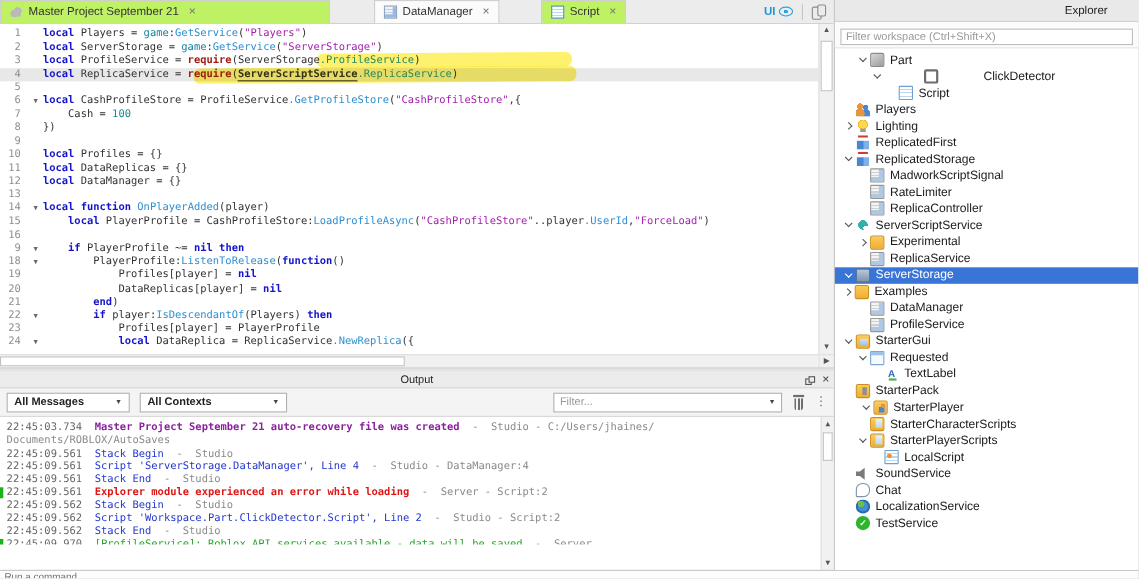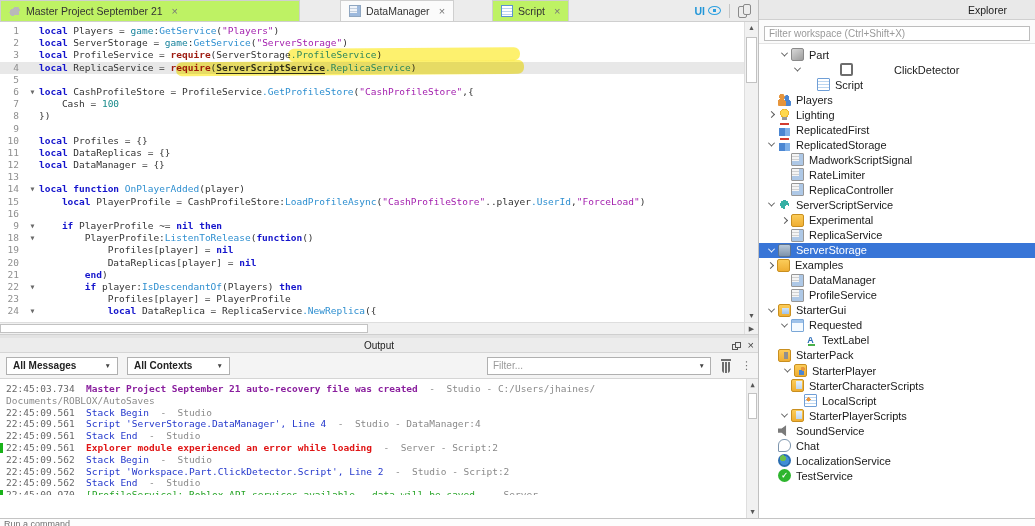--- a/index.html
+++ b/index.html
@@ -75,23 +75,23 @@
                text-align:center; font-size:10px; color:#222; line-height:15px; }
   .out-title .ticons { position:absolute; right:4px; top:0; height:15px; display:flex; align-items:center; gap:7px; }
   .float-ic { position:relative; width:9px; height:8px; }
   .float-ic .f1 { position:absolute; left:0; bottom:0; width:6px; height:6px; border:1.2px solid #555; }
   .float-ic .f2 { position:absolute; right:0; top:0; width:6px; height:6px; border:1.2px solid #555; background:#ececec; }
   .out-title .x { color:#444; font-size:11px; line-height:15px; }
   .out-toolbar { height:25px; background:#f4f4f4; display:flex; align-items:center; gap:9px; padding:0 6px; }
   .dropdown { height:18px; background:#fff; border:1px solid #b0b0b0; display:flex; align-items:center;
               font-size:10px; font-weight:bold; color:#222; padding:0 6px; gap:8px; }
   .dropdown .caret, .filterbox .caret { font-size:6.5px; color:#444; }
-  .dd-msgs { width:112px; } .dd-ctx { width:103px; }
+  .dd-msgs { width:112px; } .dd-ctx { width:134px; }
   .dd-msgs .caret, .dd-ctx .caret { margin-left:auto; }
-  .filterbox { width:224px; height:18px; margin-left:auto; background:#fff; border:1px solid #b0b0b0;
+  .filterbox { width:208px; height:18px; margin-left:auto; background:#fff; border:1px solid #b0b0b0;
                display:flex; align-items:center; padding:0 5px; }
   .filterbox input { flex:1; border:none; outline:none; font-size:10px; color:#333; font-family:"Liberation Sans",sans-serif; background:transparent; }
   .filterbox input::placeholder { color:#999; }
   .trash { position:relative; width:12px; height:14px; }
   .trash .lid { position:absolute; top:0; left:1px; right:1px; height:2px; background:#6e6e6e; }
   .trash .body { position:absolute; top:3px; left:2px; right:2px; bottom:0; background:#6e6e6e; border-radius:0 0 2px 2px;
                  -webkit-mask:linear-gradient(90deg,#000 0 2px,transparent 2px 3px,#000 3px 5px,transparent 5px 6px,#000 6px 8px); }
   .kebab { color:#6e6e6e; font-size:11px; line-height:11px; }
   .out-msgs { position:relative; height:140px; border-top:1px solid #d5d5d5; overflow:hidden;
               font-family:"DejaVu Sans Mono", monospace; font-size:9.5px; padding-top:4px; }
@@ -553,32 +553,32 @@
             <span class="chv open"></span>
           </span>
           <span class="tico ic-starterplayer"></span>
           <span>StarterPlayer</span>
         </div>
         <div class="trow" style="padding-left: 19px;">
           <span class="chw"></span>
           <span class="tico ic-starterscripts"></span>
           <span>StarterCharacterScripts</span>
         </div>
+        <div class="trow" style="padding-left: 19px;">
+          <span class="chw">
+            <span class="chv open"></span>
+          </span>
+          <span class="tico ic-starterscripts"></span>
+          <span>StarterPlayerScripts</span>
+        </div>
         <div class="trow" style="padding-left: 32px;">
           <span class="chw"></span>
           <span class="tico ic-localscript"></span>
           <span>LocalScript</span>
         </div>
-        <div class="trow" style="padding-left: 19px;">
-          <span class="chw">
-            <span class="chv open"></span>
-          </span>
-          <span class="tico ic-starterscripts"></span>
-          <span>StarterPlayerScripts</span>
-        </div>
         <div class="trow" style="padding-left: 6px;">
           <span class="chw"></span>
           <span class="tico ic-soundservice"></span>
           <span>SoundService</span>
         </div>
         <div class="trow" style="padding-left: 6px;">
           <span class="chw"></span>
           <span class="tico ic-chat"></span>
           <span>Chat</span>
         </div>

